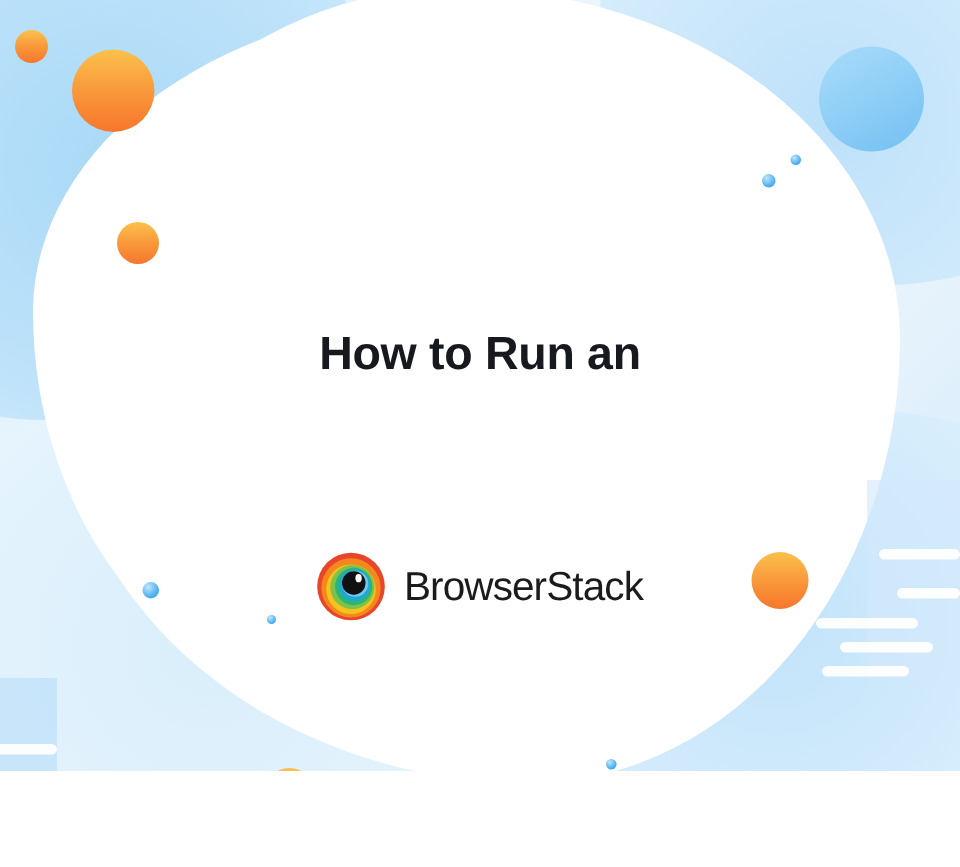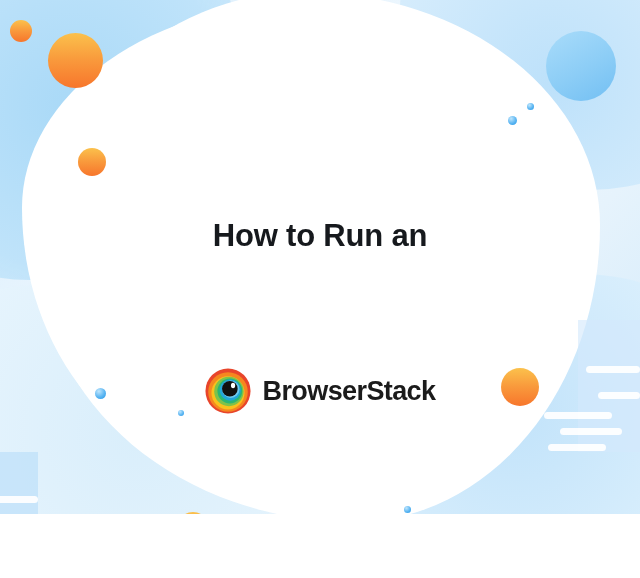--- a/index.html
+++ b/index.html
@@ -182,21 +182,21 @@
 
   .logo-mark {
     width: 46px;
     height: 46px;
     display: block;
   }
 
   .logo-word {
     font-family: "Liberation Sans", sans-serif;
     font-size: 27px;
-    font-weight: bold;
+    font-weight: normal;
     color: #1b1b1b;
     letter-spacing: -0.6px;
     line-height: 1;
     text-align: right;
   }
 </style>
 </head>
 <body>
 
 <div id="canvas">

